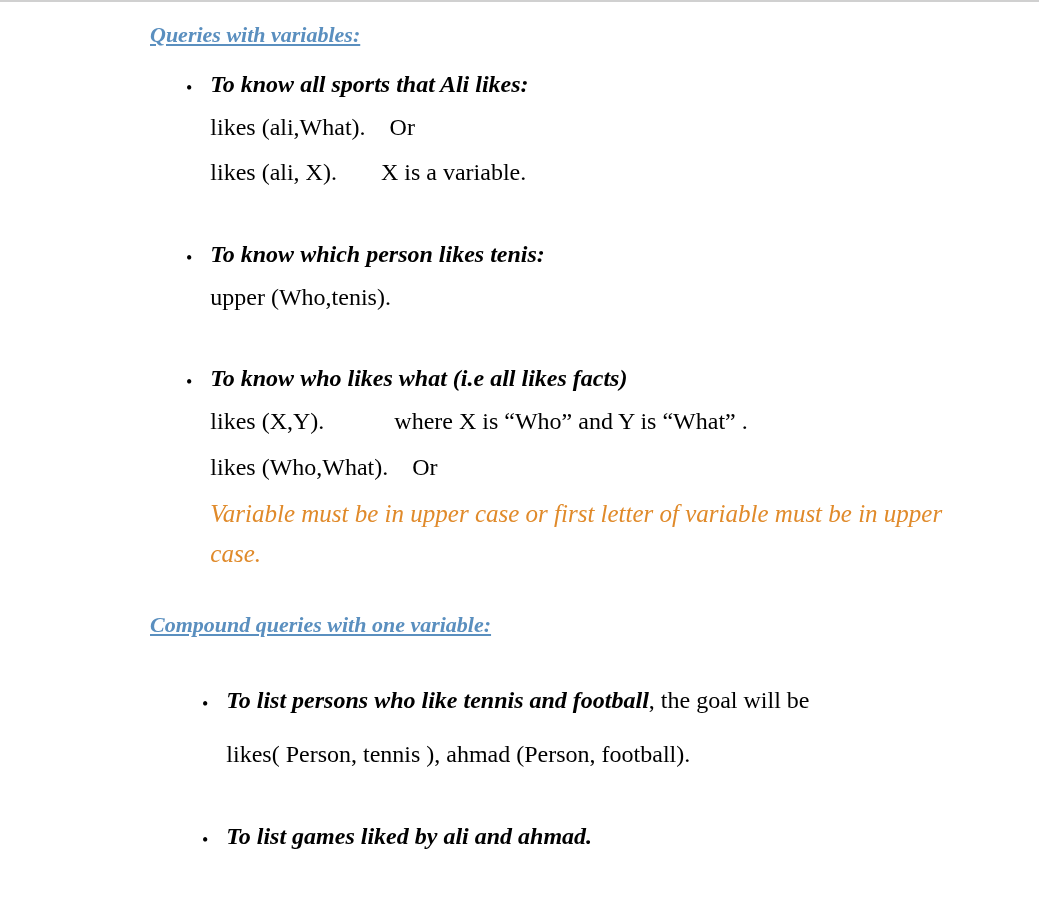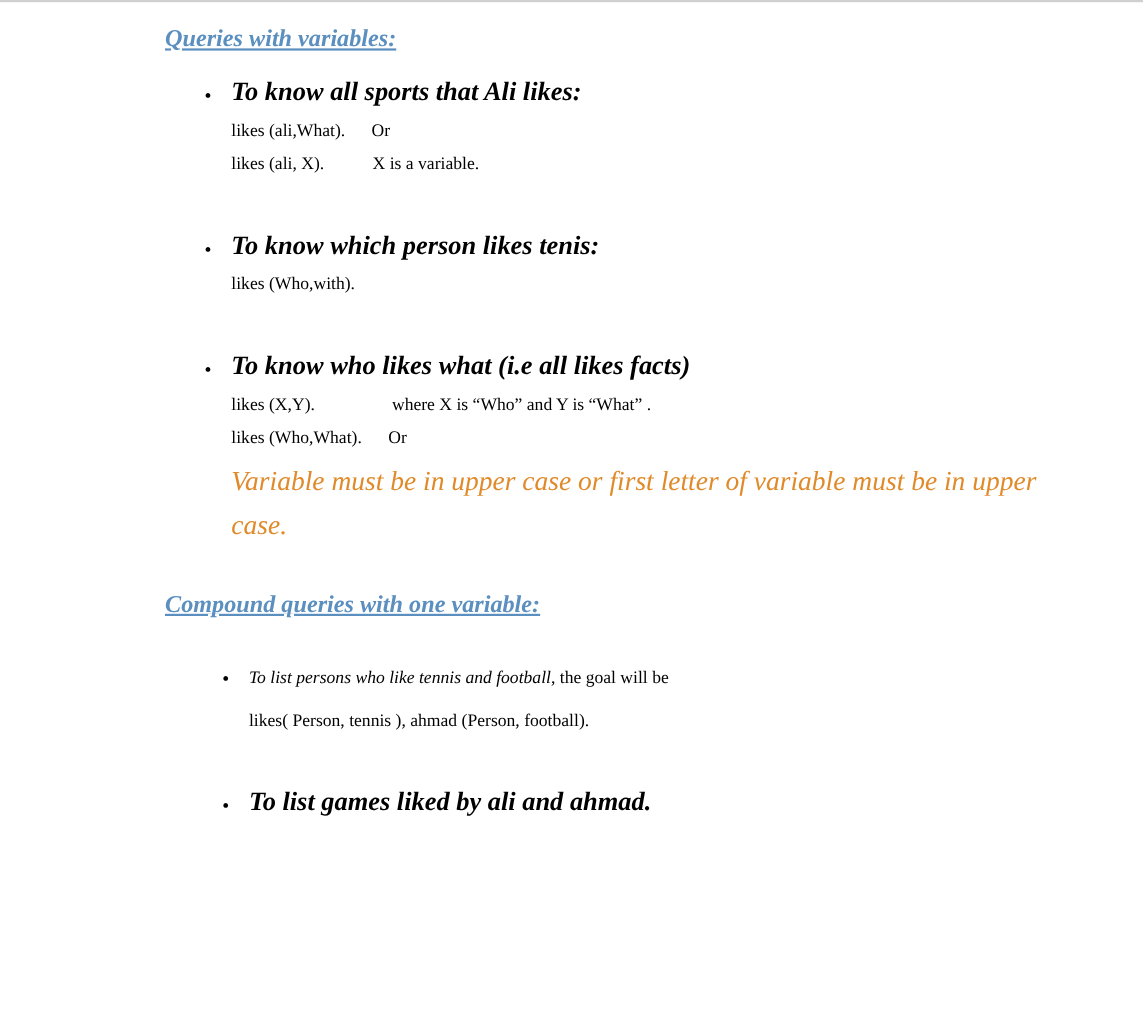--- a/index.html
+++ b/index.html
@@ -48,21 +48,21 @@
       flex: 1;
     }
     .item-title {
       font-weight: bold;
       font-style: italic;
       font-size: 24px;
       color: #000;
       line-height: 1.7;
     }
     .item-line {
-      font-size: 16px;
+      font-size: 24px;
       color: #000;
       line-height: 1.9;
     }
     .note {
       color: #e08a2a;
       font-style: italic;
       font-size: 25px;
       line-height: 1.6;
       margin-top: 4px;
     }
@@ -77,21 +77,21 @@
     .section2 {
       margin-top: 38px;
     }
     .section2 .heading {
       margin-bottom: 40px;
     }
     .section2 ul {
       margin-left: 52px;
     }
     .mixed-title .bold {
-      font-weight: normal;
+      font-weight: bold;
       font-style: italic;
     }
     .mixed-title .regular {
       font-weight: normal;
       font-style: normal;
     }
   </style>
 </head>
 <body>
 
@@ -115,21 +115,21 @@
           </div>
         </div>
       </li>
 
       <li>
         <div class="bullet-row">
           <span class="bullet">•</span>
           <div class="item-content">
             <div class="item-title">To know which person likes tenis:</div>
             <div class="item-line">
-              <span>likes (Who,with).</span>
+              <span>upper (Who,tenis).</span>
             </div>
           </div>
         </div>
       </li>
 
       <li>
         <div class="bullet-row">
           <span class="bullet">•</span>
           <div class="item-content">
             <div class="item-title">To know who likes what (i.e all likes facts)</div>

